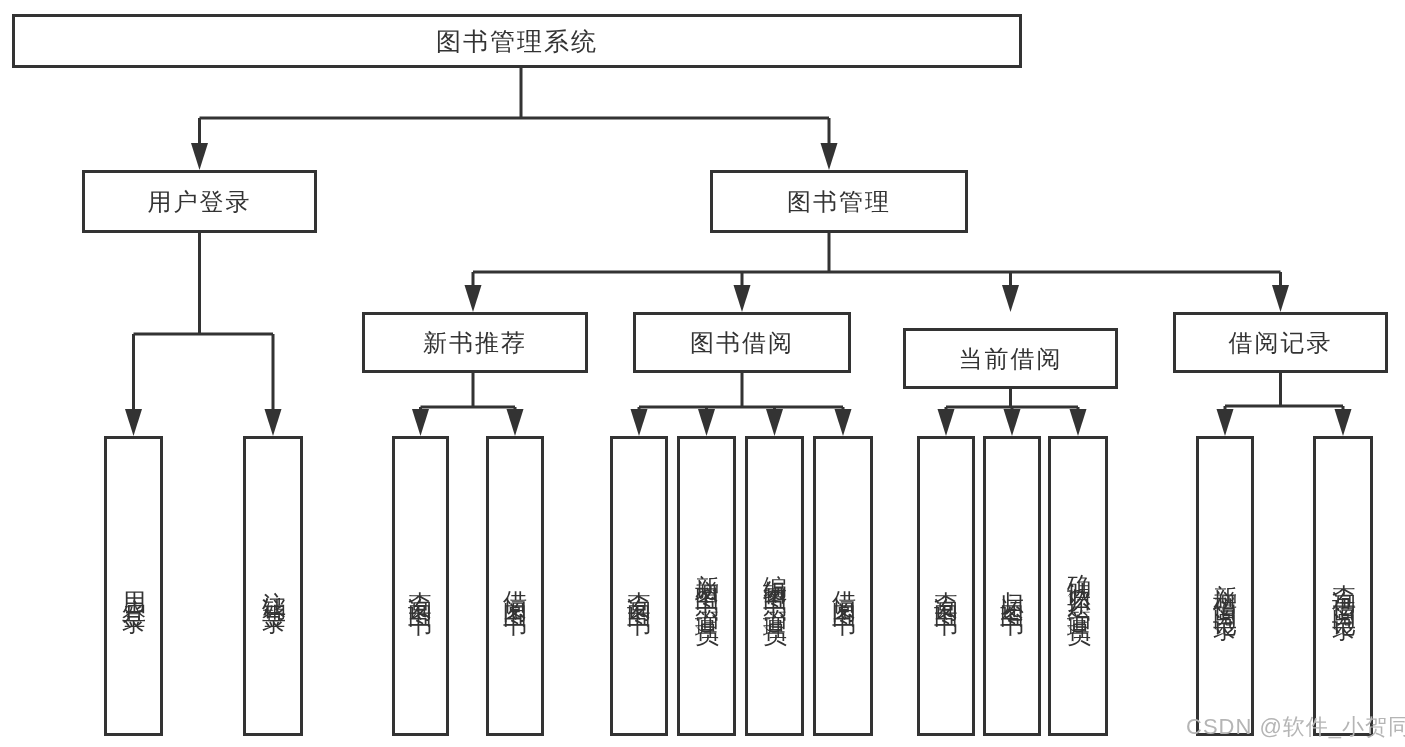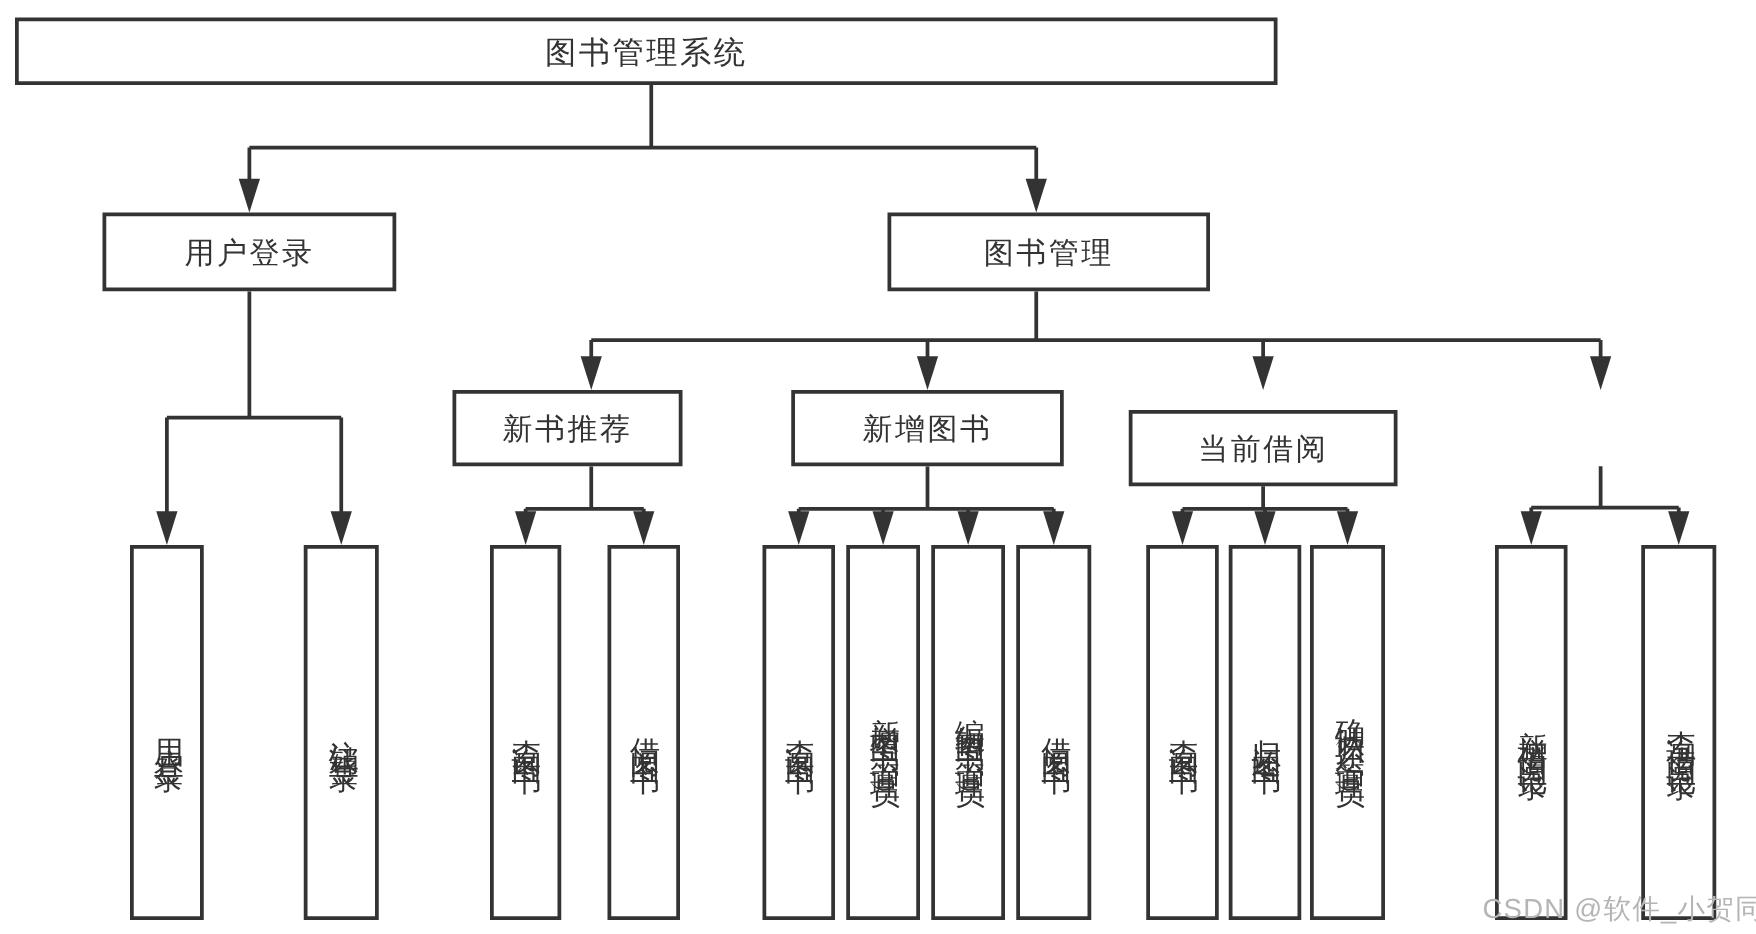--- a/index.html
+++ b/index.html
@@ -74,23 +74,24 @@
       <polygon points="1216.5,409 1233.5,409 1225,436"></polygon>
       <polygon points="1334.5,409 1351.5,409 1343,436"></polygon>
     </g>
   </svg>
 
   <div class="box title" style="left:12px;top:14px;width:1010px;height:54px">图书管理系统</div>
 
   <div class="box" style="left:82px;top:170px;width:235px;height:63px">用户登录</div>
   <div class="box" style="left:710px;top:170px;width:258px;height:63px">图书管理</div>
 
-  <div class="box" style="left:362px;top:312px;width:184px;height:61px">新书推荐</div>
-  <div class="box" style="left:633px;top:312px;width:218px;height:61px">新增图书</div>
+  <div class="box" style="left:362px;top:312px;width:226px;height:61px">新书推荐</div>
+  <div class="box" style="left:633px;top:312px;width:218px;height:61px">图书借阅</div>
   <div class="box" style="left:903px;top:328px;width:215px;height:61px">当前借阅</div>
+  <div class="box" style="left:1173px;top:312px;width:215px;height:61px">借阅记录</div>
 
   <div class="leaf" style="left:104px;width:59px">用户登录</div>
   <div class="leaf" style="left:243px;width:60px">注销登录</div>
 
   <div class="leaf" style="left:392px;width:57px">查询图书</div>
   <div class="leaf" style="left:486px;width:58px">借阅图书</div>
 
   <div class="leaf" style="left:610px;width:58px">查询图书</div>
   <div class="leaf" style="left:677px;width:59px">新增图书（管理员）</div>
   <div class="leaf" style="left:745px;width:59px">编辑图书（管理员）</div>

